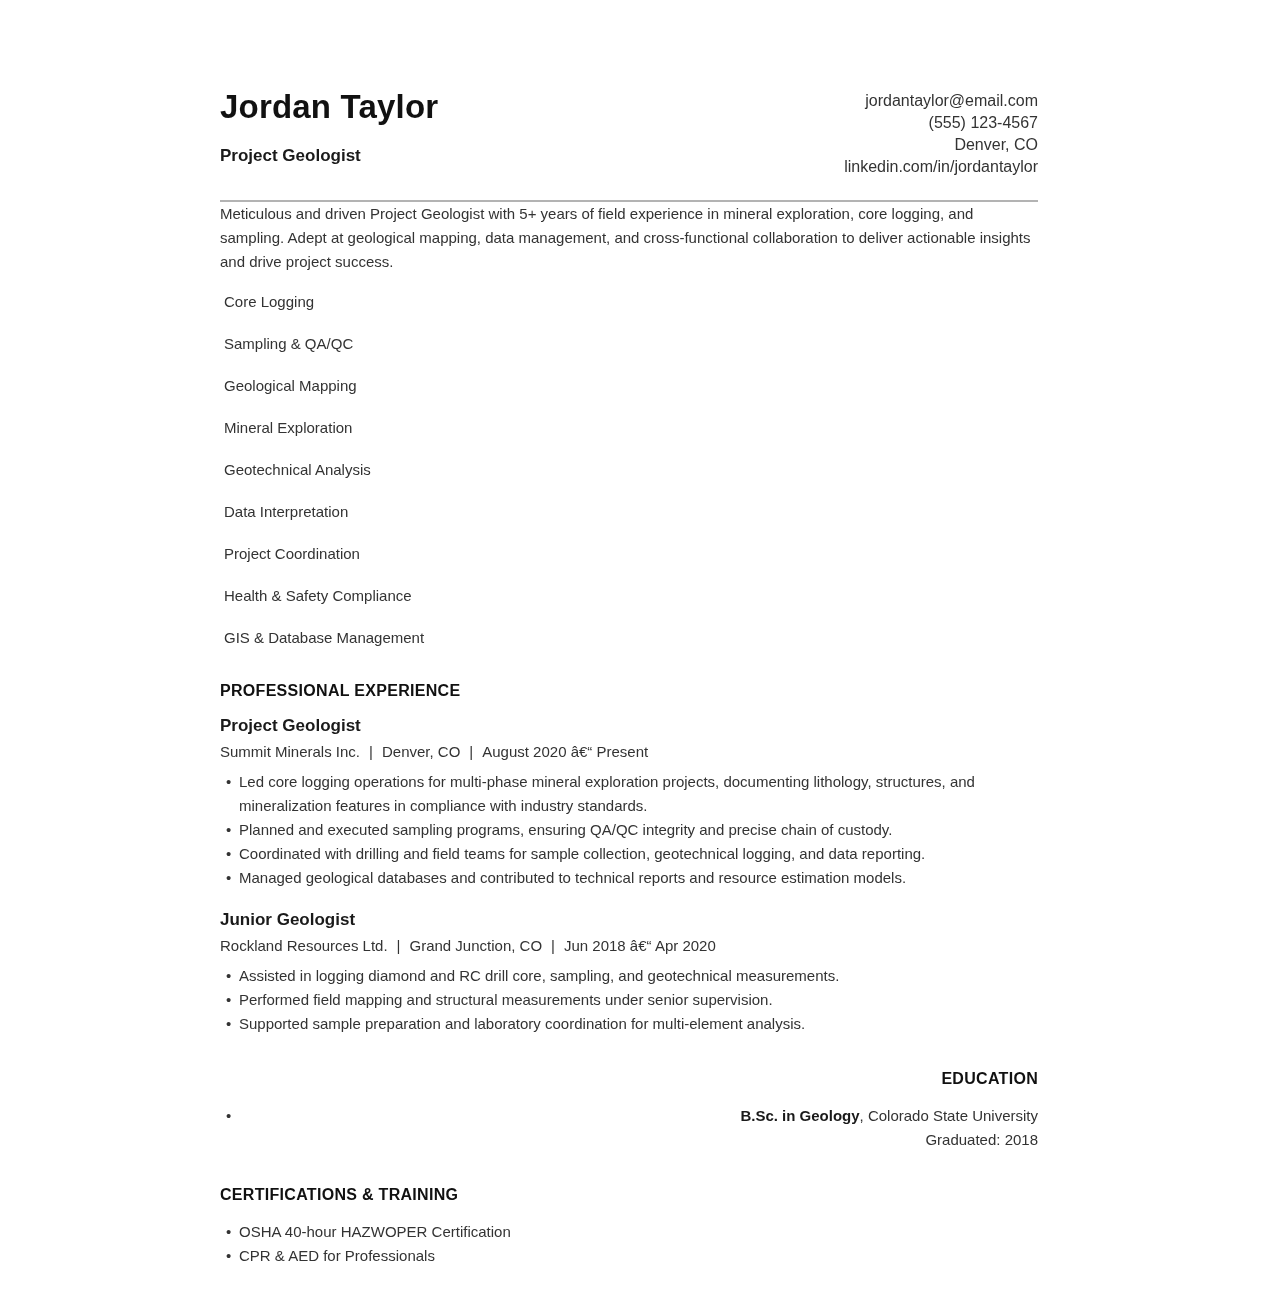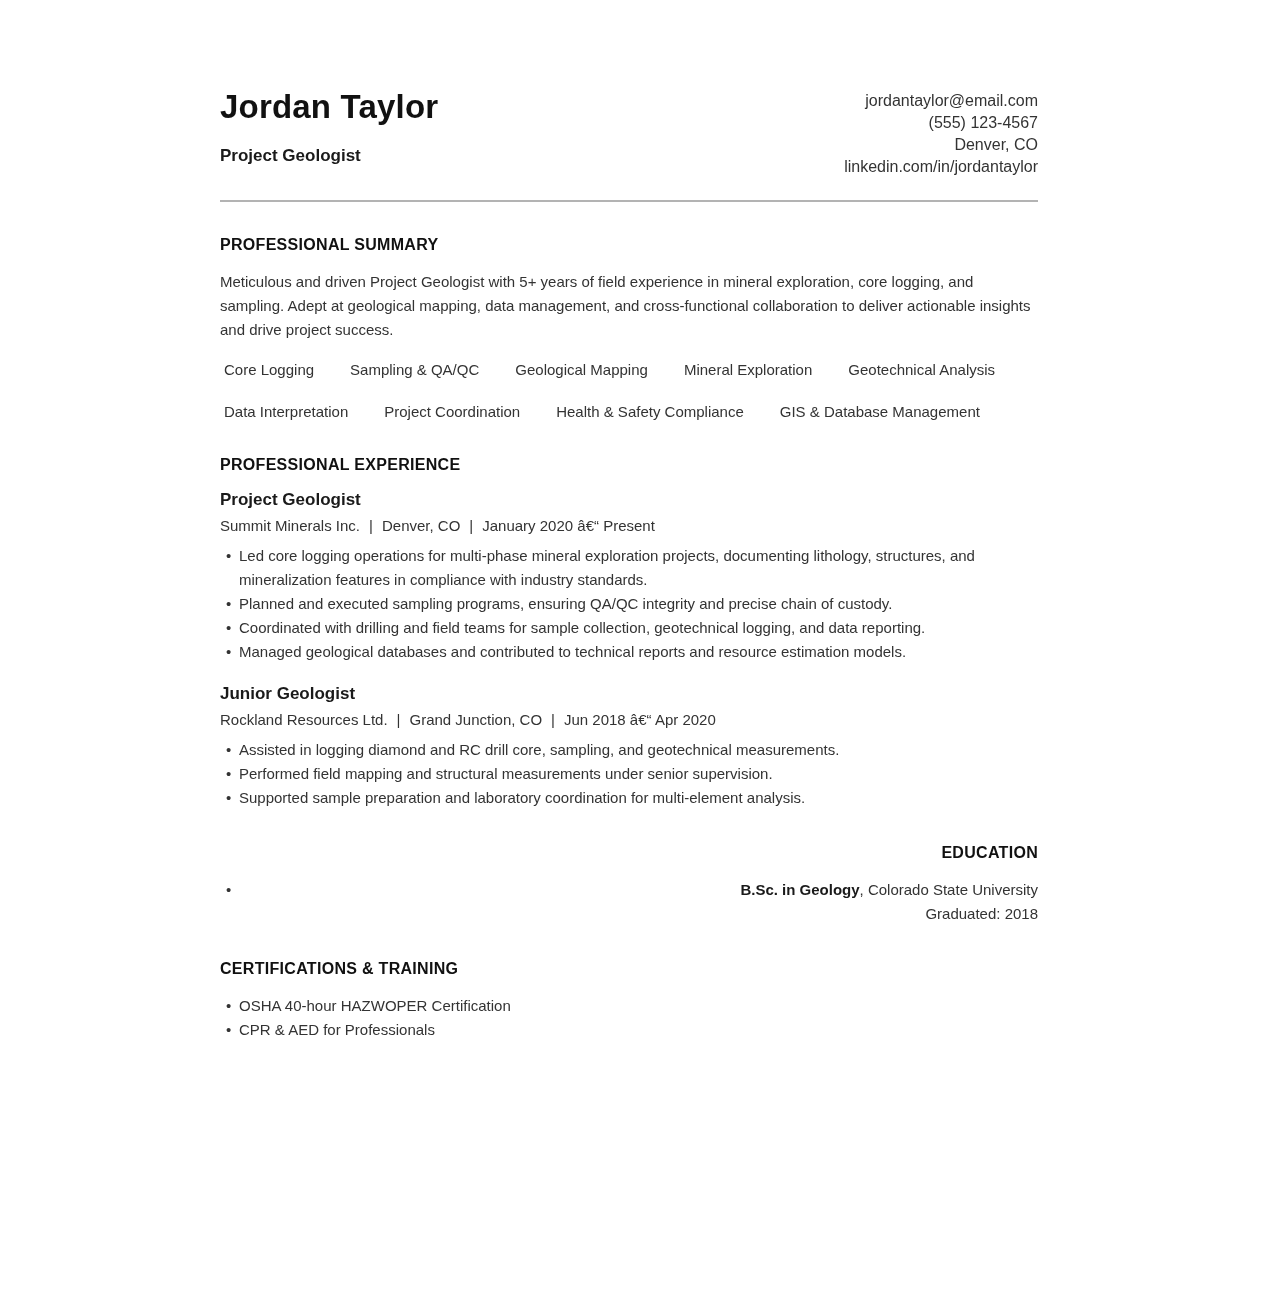--- a/index.html
+++ b/index.html
@@ -60,20 +60,21 @@
   }
 
   
   .competency-list {
     display: flex;
     flex-wrap: wrap;
     column-gap: 28px;
     row-gap: 22px;
     margin-top: 18px;
     margin-bottom: 4px;
+    flex-direction: column;
   }
   .competency-item {
     font-size: 15px;
     color: #333333;
     padding: 0 4px;
     white-space: nowrap;
     line-height: 20px;
   }
 
   
@@ -126,21 +127,20 @@
     </div>
     <div class="contact-block">
       <div>jordantaylor@email.com</div>
       <div>(555) 123-4567</div>
       <div>Denver, CO</div>
       <div>linkedin.com/in/jordantaylor</div>
     </div>
   </div>
 
   <div>
-    <div class="section-heading">PROFESSIONAL SUMMARY</div>
     <p class="summary-text">Meticulous and driven Project Geologist with 5+ years of field experience in mineral exploration, core logging, and sampling. Adept at geological mapping, data management, and cross-functional collaboration to deliver actionable insights and drive project success.</p>
   </div>
 
   <div>
     <div class="competency-list">
       <span class="competency-item">Core Logging</span>
       <span class="competency-item">Sampling &amp; QA/QC</span>
       <span class="competency-item">Geological Mapping</span>
       <span class="competency-item">Mineral Exploration</span>
       <span class="competency-item">Geotechnical Analysis</span>
@@ -150,21 +150,21 @@
       <span class="competency-item">GIS &amp; Database Management</span>
     </div>
   </div>
 
   <div>
     <div class="section-heading">PROFESSIONAL EXPERIENCE</div>
 
     <div class="job" style="margin-top:16px;">
       <div class="job-title">Project Geologist</div>
       <div class="job-meta">
-        <span>Summit Minerals Inc.</span><span class="pipe">|</span><span>Denver, CO</span><span class="pipe">|</span><span>January 2020 â€“ Present</span>
+        <span>Summit Minerals Inc.</span><span class="pipe">|</span><span>Denver, CO</span><span class="pipe">|</span><span>August 2020 â€“ Present</span>
       </div>
       <ul class="bullet-list">
         <li>Led core logging operations for multi-phase mineral exploration projects, documenting lithology, structures, and mineralization features in compliance with industry standards.</li>
         <li>Planned and executed sampling programs, ensuring QA/QC integrity and precise chain of custody.</li>
         <li>Coordinated with drilling and field teams for sample collection, geotechnical logging, and data reporting.</li>
         <li>Managed geological databases and contributed to technical reports and resource estimation models.</li>
       </ul>
     </div>
 
     <div class="job">

